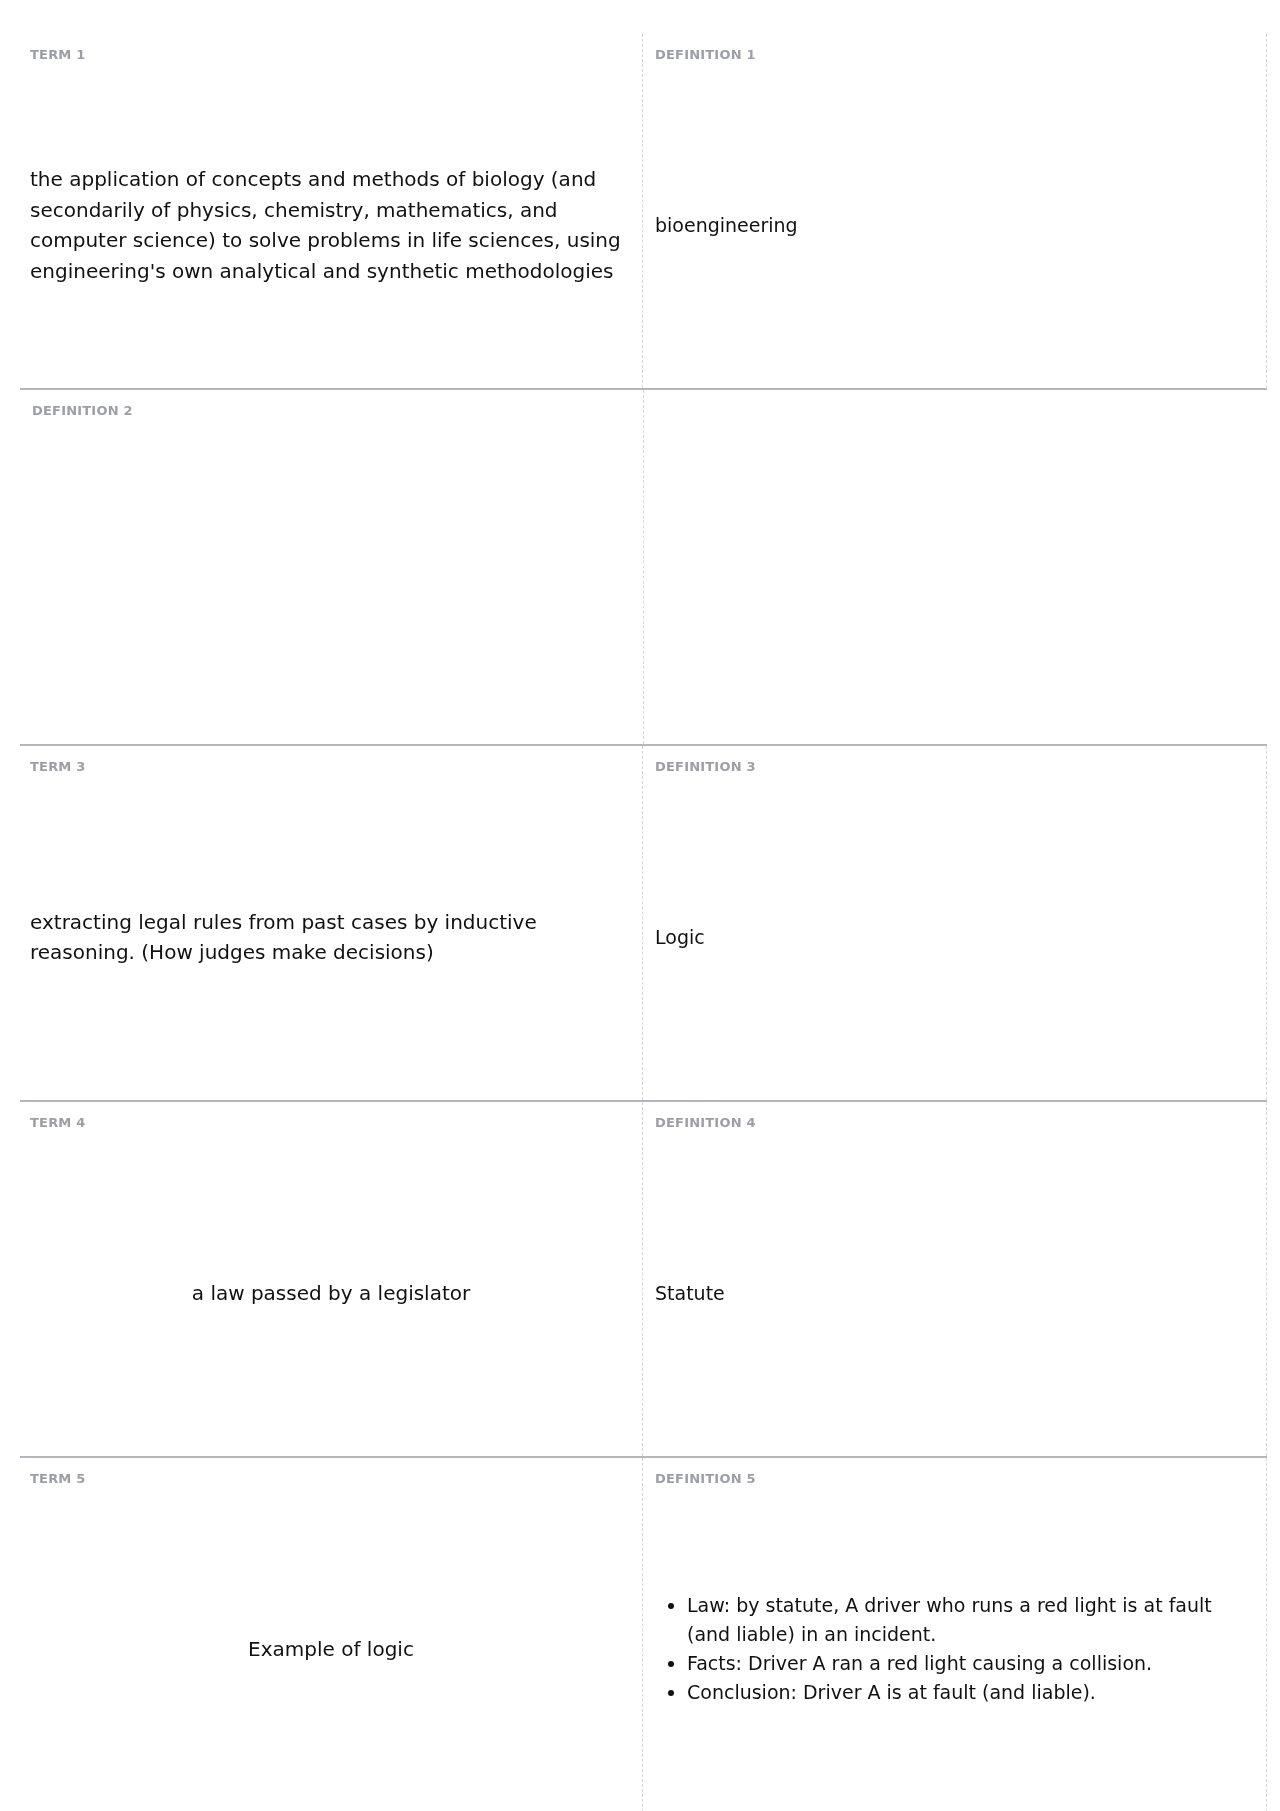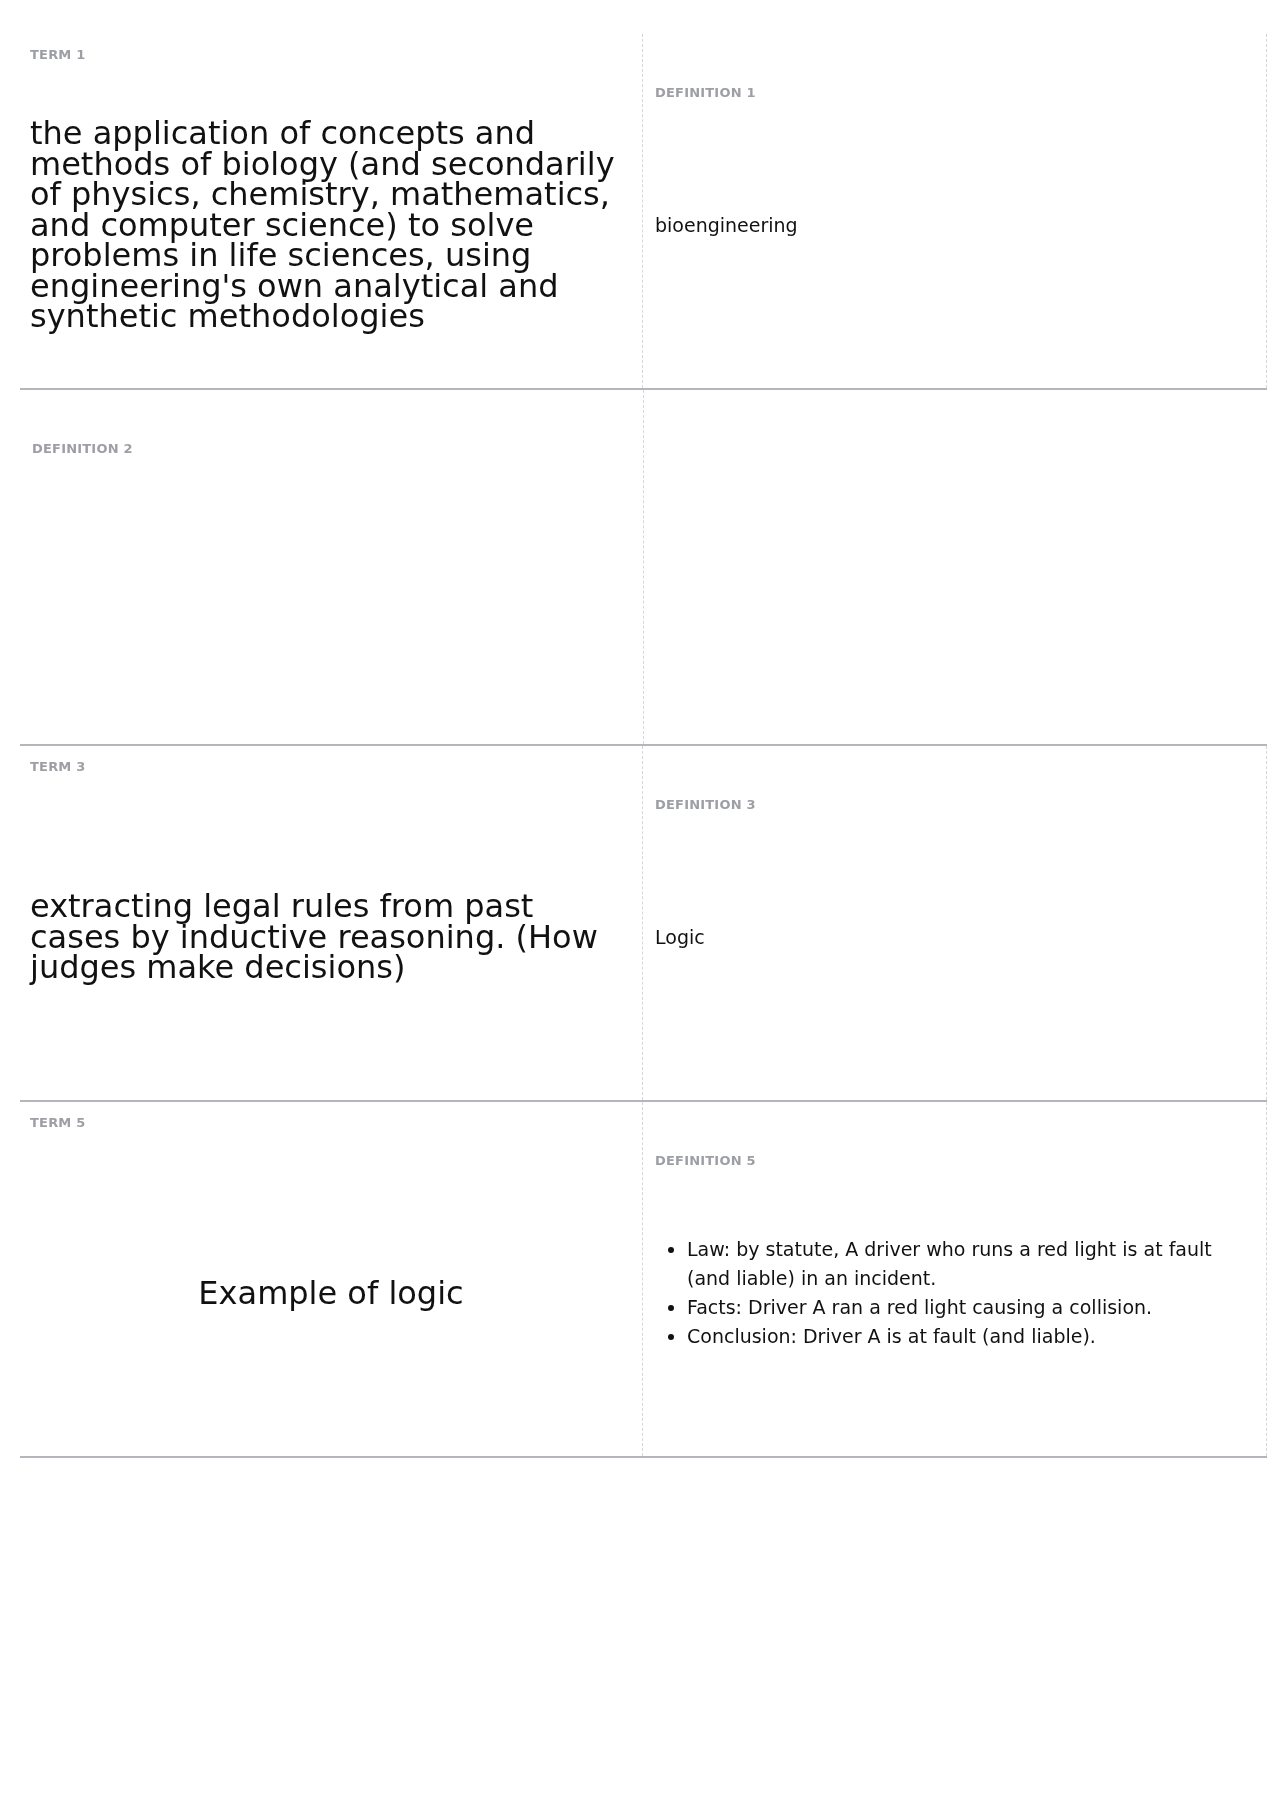--- a/index.html
+++ b/index.html
@@ -42,35 +42,35 @@
       position: absolute;
       top: 13px;
       left: 10px;
       font-family: "DejaVu Sans", sans-serif;
       font-weight: bold;
       font-size: 13px;
       letter-spacing: 0.2px;
       color: #9d9fa5;
       text-transform: uppercase;
     }
-    .def .label { left: 12px; margin-top: 38px; }
+    .def .label { left: 12px; }
     .content {
       position: absolute;
       left: 0;
       right: 0;
       top: 28px;
       bottom: 0;
       display: flex;
       align-items: center;
       justify-content: center;
       padding: 0 10px;
       box-sizing: border-box;
     }
     .term .content .text {
-      font-size: 32px;
+      font-size: 20px;
       line-height: 30.5px;
       text-align: left;
     }
     .def .content {
       justify-content: flex-start;
       padding-left: 12px;
       padding-right: 14px;
     }
     .def .content .text {
       font-size: 19px;
@@ -123,20 +123,34 @@
       </div>
     </div>
     <div class="cell def">
       <div class="label">DEFINITION 3</div>
       <div class="content">
         <div class="text">Logic</div>
       </div>
     </div>
   </div>
 
+  <div class="row">
+    <div class="cell term">
+      <div class="label">TERM 4</div>
+      <div class="content">
+        <div class="text">a law passed by a legislator</div>
+      </div>
+    </div>
+    <div class="cell def">
+      <div class="label">DEFINITION 4</div>
+      <div class="content">
+        <div class="text">Statute</div>
+      </div>
+    </div>
+  </div>
 
   <div class="row">
     <div class="cell term">
       <div class="label">TERM 5</div>
       <div class="content">
         <div class="text">Example of logic</div>
       </div>
     </div>
     <div class="cell def">
       <div class="label">DEFINITION 5</div>

